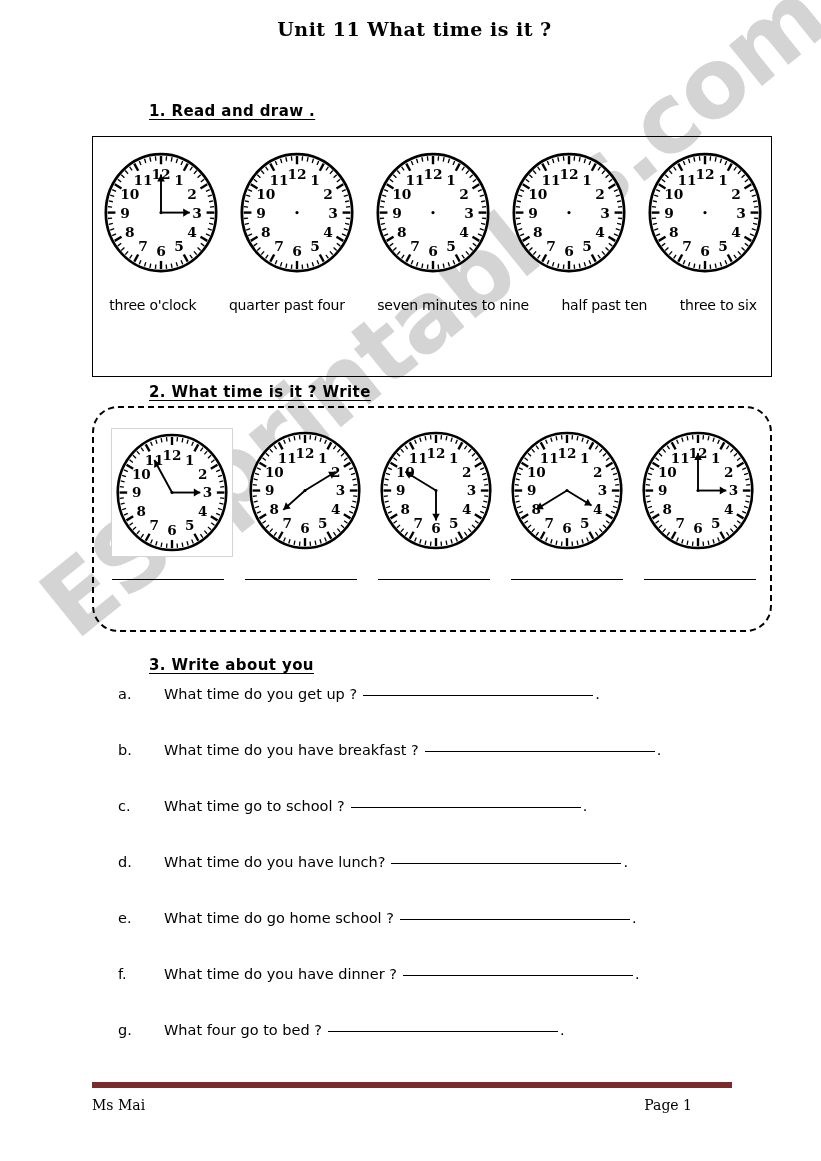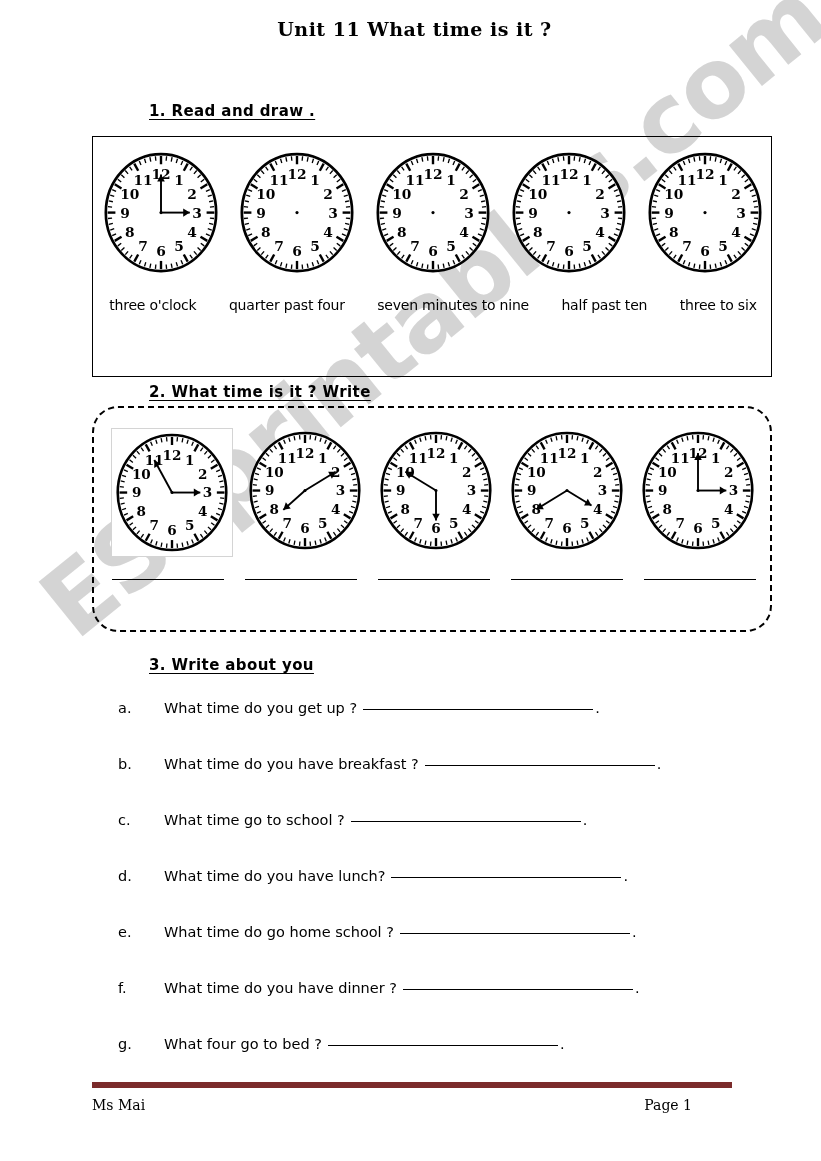--- a/index.html
+++ b/index.html
@@ -169,21 +169,21 @@
     height: 56px;
     font-family: "DejaVu Sans", sans-serif;
     font-size: 14.5px;
   }
   .qletter {
     width: 72px;
     flex: 0 0 72px;
     padding-left: 26px;
     box-sizing: border-box;
   }
-  .qtext { white-space: nowrap; margin-top: 14px; }
+  .qtext { white-space: nowrap; }
   .qblank {
     display: inline-block;
     border-bottom: 1.3px solid #000;
     height: 0;
     margin: 0 2px 0 6px;
     position: relative;
     top: -3px;
   }
   .qdot { font-size: 14.5px; }
 

